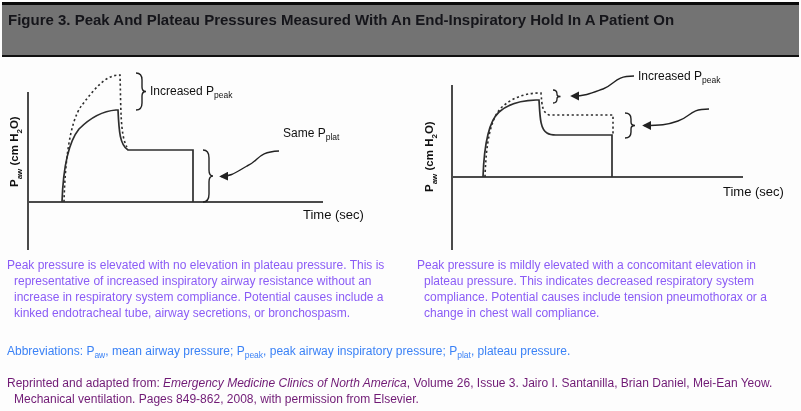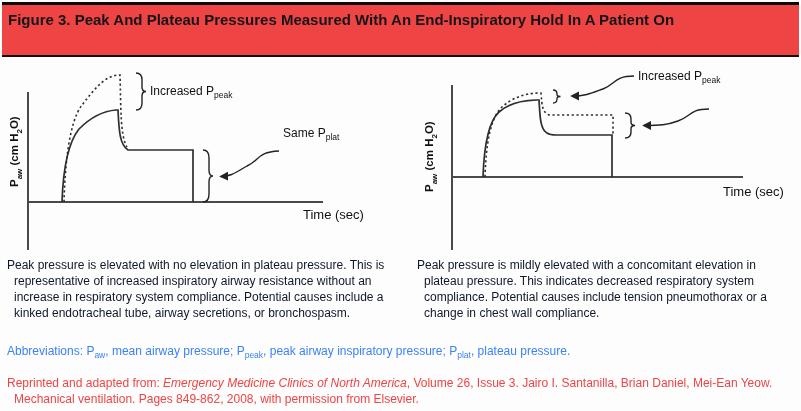--- a/index.html
+++ b/index.html
@@ -3,45 +3,45 @@
 <meta charset="utf-8">
 <style>
   html,body { margin:0; padding:0; background:#ffffff; }
   .page {
     position:relative; width:801px; height:411px; overflow:hidden;
     background:#fdfdfd; font-family:"Liberation Sans", sans-serif; color:#1a1a1a;
   }
   .top-rule { position:absolute; left:2px; top:2px; width:797px; height:3px; background:#0a0a0a; }
   .title-band {
     position:absolute; left:2px; top:5px; width:797px; height:52px; box-sizing:border-box;
-    background:#ef4444; border-bottom:2px solid #101010; padding:5px 10px 0 6px;
+    background:#737373; border-bottom:2px solid #101010; padding:5px 10px 0 6px;
   }
   .title-line { font-size:15px; font-weight:bold; line-height:19px; color:#15151a; white-space:nowrap; }
 
   .panel { position:absolute; top:60px; height:196px; }
   .panel-left  { left:0; width:400px; }
   .panel-right { left:400px; width:401px; }
   .panel svg { position:absolute; left:0; top:0; }
 
   .diagram-label { position:absolute; font-size:12px; font-weight:normal; color:#111; white-space:nowrap; }
   .diagram-label sub { font-size:8.5px; }
   .y-label {
     position:absolute; width:84px; text-align:center; font-size:11.5px; font-weight:bold;
     color:#111; white-space:nowrap; transform:rotate(-90deg);
   }
   .y-label sub { font-size:8px; }
 
-  .caption { position:absolute; top:257px; font-size:12px; line-height:16px; color:#0f172a; padding-left:7px; text-indent:-7px; }
+  .caption { position:absolute; top:257px; font-size:12px; line-height:16px; color:#8b5cf6; padding-left:7px; text-indent:-7px; }
   .caption-left  { left:7px;  width:382px; }
   .caption-right { left:417px; width:370px; }
 
   .abbrev { position:absolute; left:7px; top:344px; font-size:12px; color:#3b82f6; }
   .abbrev sub { font-size:8.5px; }
 
-  .citation { position:absolute; left:7px; top:375px; width:788px; font-size:12px; line-height:16px; color:#ef4444; padding-left:7px; text-indent:-7px; }
+  .citation { position:absolute; left:7px; top:375px; width:788px; font-size:12px; line-height:16px; color:#701a75; padding-left:7px; text-indent:-7px; }
   .citation .journal { font-style:italic; }
 </style>
 </head>
 <body>
 
 <div class="page">
 
   <div class="top-rule"></div>
 
   <div class="title-band">

